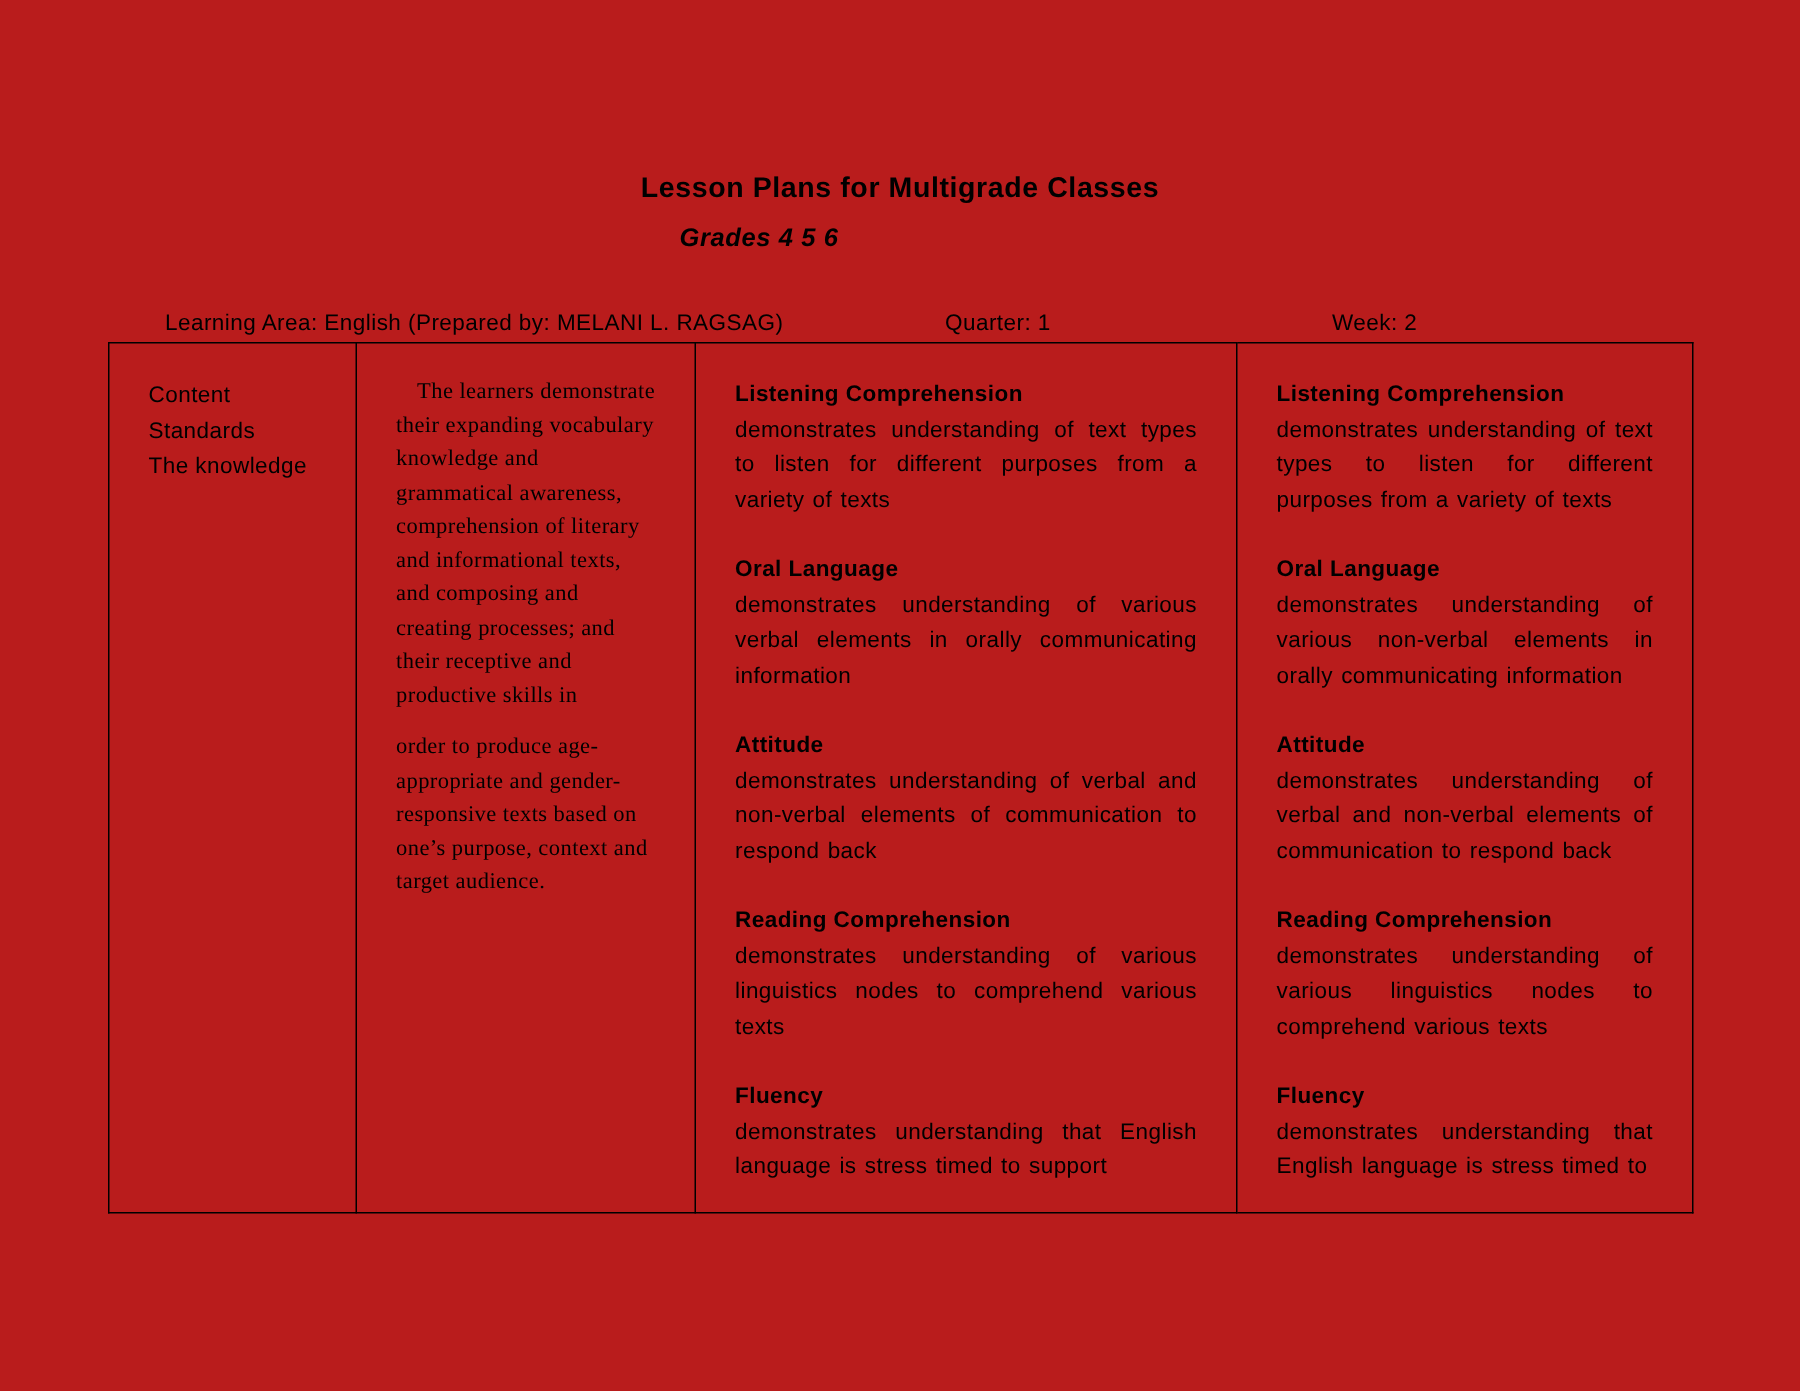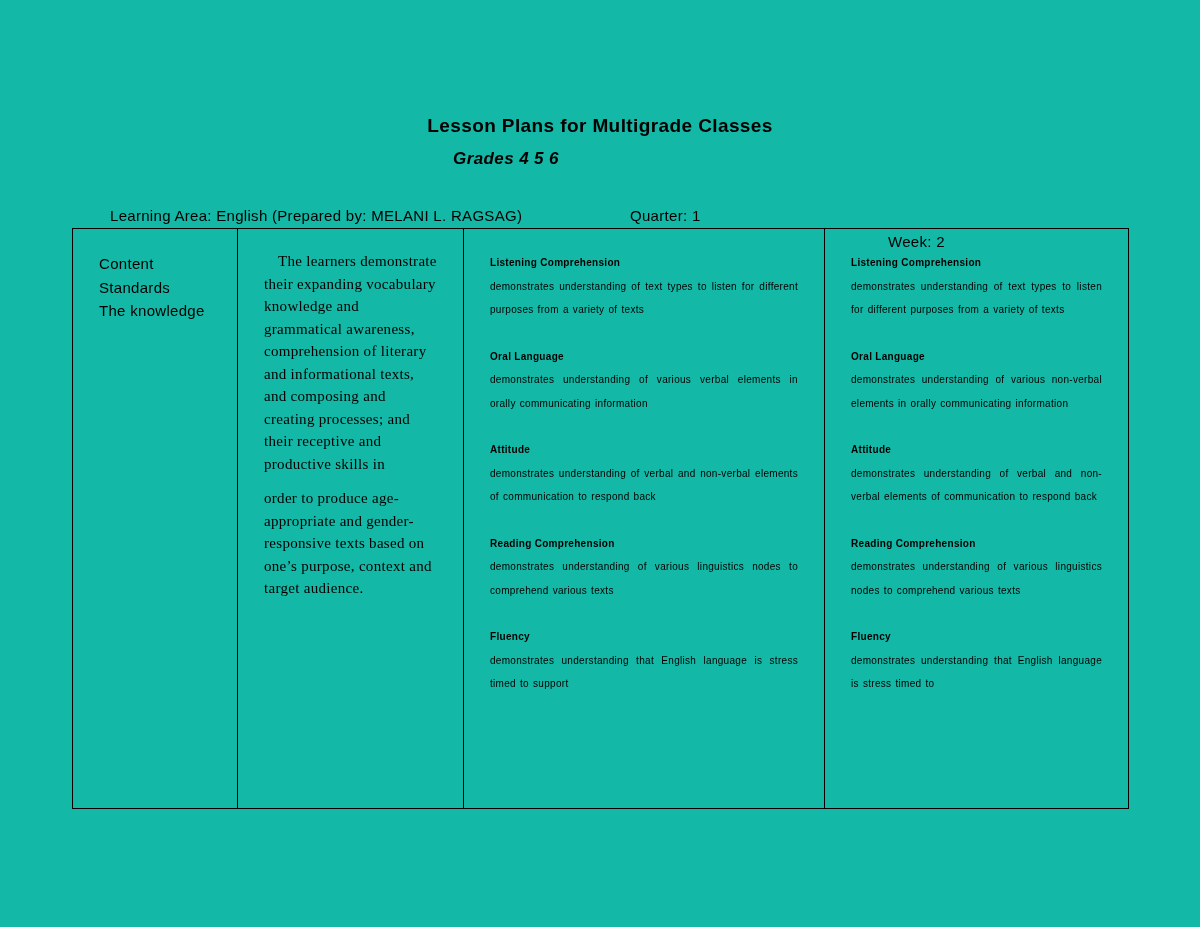--- a/index.html
+++ b/index.html
@@ -8,21 +8,21 @@
     width: 1200px;
     height: 927px;
     font-family: "Liberation Sans", sans-serif;
     color: #000000;
     overflow: hidden;
   }
   .page {
     position: relative;
     width: 1200px;
     height: 927px;
-    background: #14b8a6;
+    background: #b91c1c;
   }
   .title {
     position: absolute;
     top: 115px;
     left: 0;
     width: 1200px;
     text-align: center;
     font-size: 19px;
     font-weight: bold;
     letter-spacing: 0.4px;
@@ -42,21 +42,21 @@
     position: absolute;
     top: 207px;
     left: 0;
     width: 1200px;
     height: 20px;
     font-size: 15px;
     letter-spacing: 0.3px;
   }
   .meta-learning { position: absolute; left: 110px; top: 0; }
   .meta-quarter  { position: absolute; left: 630px; top: 0; }
-  .meta-week     { position: absolute; left: 888px; top: 0; margin-top: 26px; }
+  .meta-week     { position: absolute; left: 888px; top: 0; }
 
   table.lesson-table {
     position: absolute;
     top: 228px;
     left: 72px;
     width: 1056px;
     border-collapse: collapse;
     table-layout: fixed;
   }
   table.lesson-table td {
@@ -85,21 +85,21 @@
   .serif-cell {
     font-family: "Liberation Serif", serif;
     font-size: 15px;
     line-height: 22.5px;
     padding-top: 5px;
   }
   .serif-cell p.p1 { text-indent: 14px; }
   .serif-cell p.p2 { margin-top: 12px; }
   .std-cell {
     line-height: 23.5px;
-    font-size: 10px;
+    font-size: 15px;
     padding-top: 6px;
   }
   .std-cell .section + .section { margin-top: 23px; }
   .std-cell .sec-heading {
     font-weight: bold;
   }
   .std-cell .sec-body {
     text-align: justify;
     word-spacing: 1px;
   }

